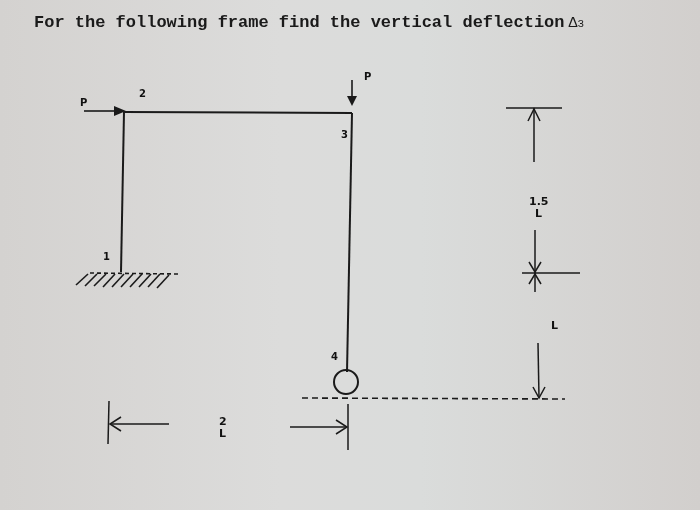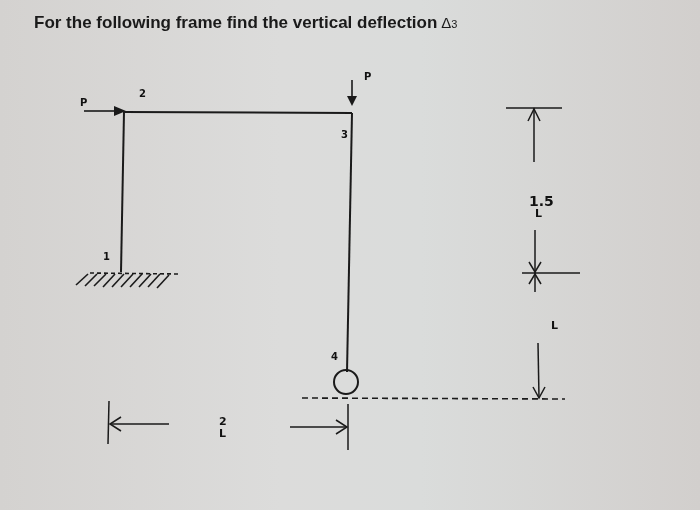--- a/index.html
+++ b/index.html
@@ -4,21 +4,21 @@
   <style>
     html, body { margin: 0; padding: 0; }
     body {
       width: 700px; height: 510px; overflow: hidden;
       background: linear-gradient(90deg, #d4d2d0 0%, #dcdcdb 40%, #dadcdb 60%, #d2cfcd 100%);
       position: relative;
       font-family: "Liberation Sans", sans-serif;
     }
     .title {
       position: absolute; left: 34px; top: 13px;
-      font-family: Liberation Sans, sans-serif; font-weight: bold; font-size: 17px; color: #1a1a1a;
+      font-family: Liberation Mono, monospace; font-weight: bold; font-size: 17px; color: #1a1a1a;
       white-space: nowrap;
     }
     .title .delta { font-weight: normal; font-size: 15px; margin-left: 4px; }
     .title .sub { font-size: 11px; font-weight: normal; }
     svg { position: absolute; left: 0; top: 0; }
     .lbl { position: absolute; font-family: "DejaVu Sans", sans-serif; font-weight: bold; color: #111; font-size: 10px; line-height: 11px; text-align: center; }
   </style>
 </head>
 <body>
 
@@ -86,18 +86,18 @@
   </g>
 </svg>
 
 <div class="lbl" style="left:80px;top:97px;">P</div>
 <div class="lbl" style="left:364px;top:71px;">P</div>
 <div class="lbl" style="left:139px;top:88px;">2</div>
 <div class="lbl" style="left:341px;top:129px;">3</div>
 <div class="lbl" style="left:103px;top:251px;">1</div>
 <div class="lbl" style="left:331px;top:351px;">4</div>
 
-<div class="lbl" style="left:529px;top:196px;font-size:14px;">1.5</div>
+<div class="lbl" style="left:529px;top:196px;font-size:11px;">1.5</div>
 <div class="lbl" style="left:535px;top:208px;font-size:11px;">L</div>
 <div class="lbl" style="left:551px;top:320px;font-size:11px;">L</div>
 
 <div class="lbl" style="left:219px;top:416px;font-size:11px;">2</div>
 <div class="lbl" style="left:219px;top:428px;font-size:11px;">L</div>
 
 </body></html>

